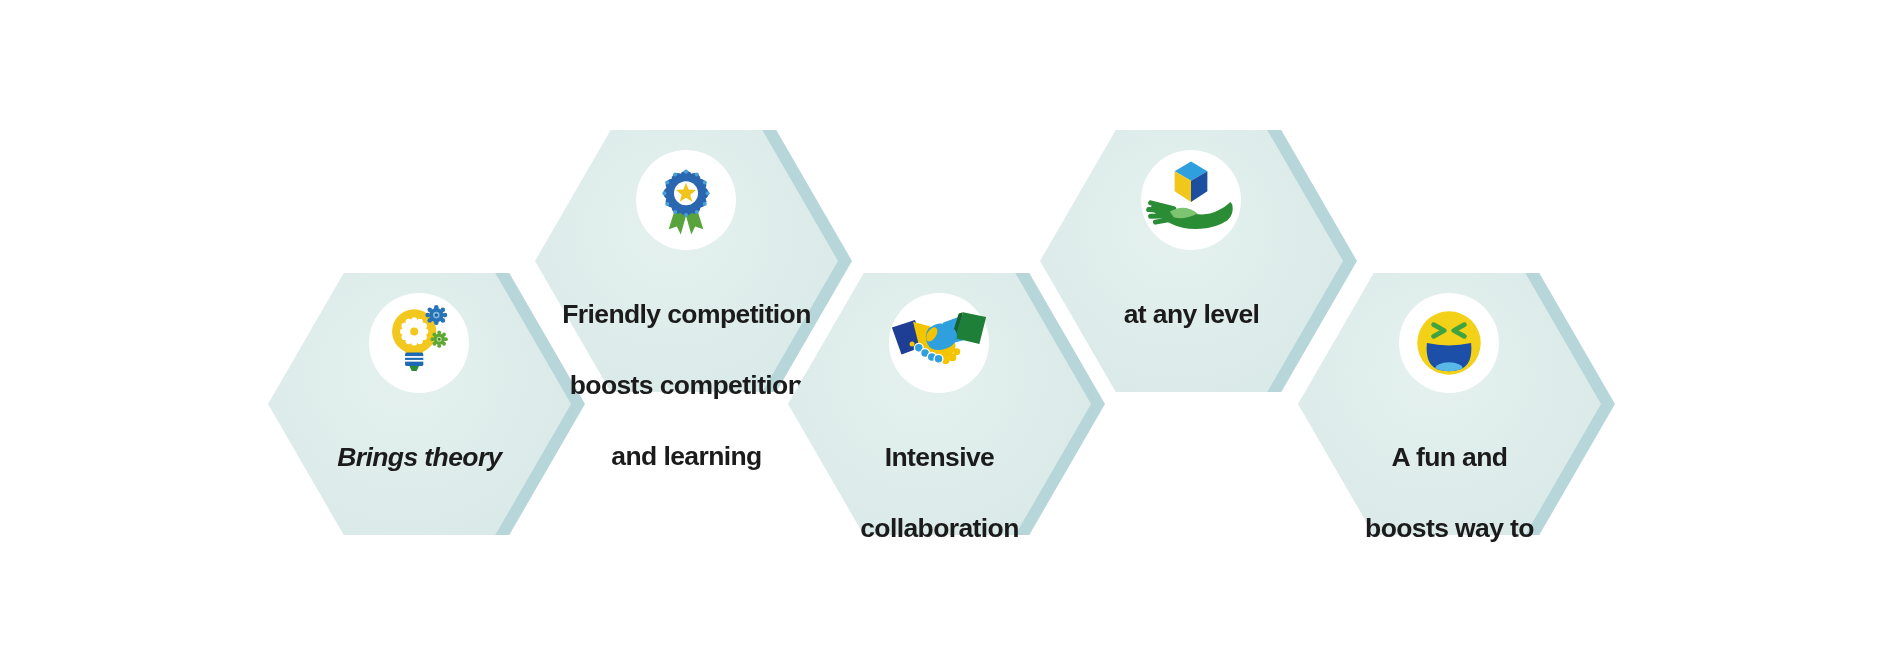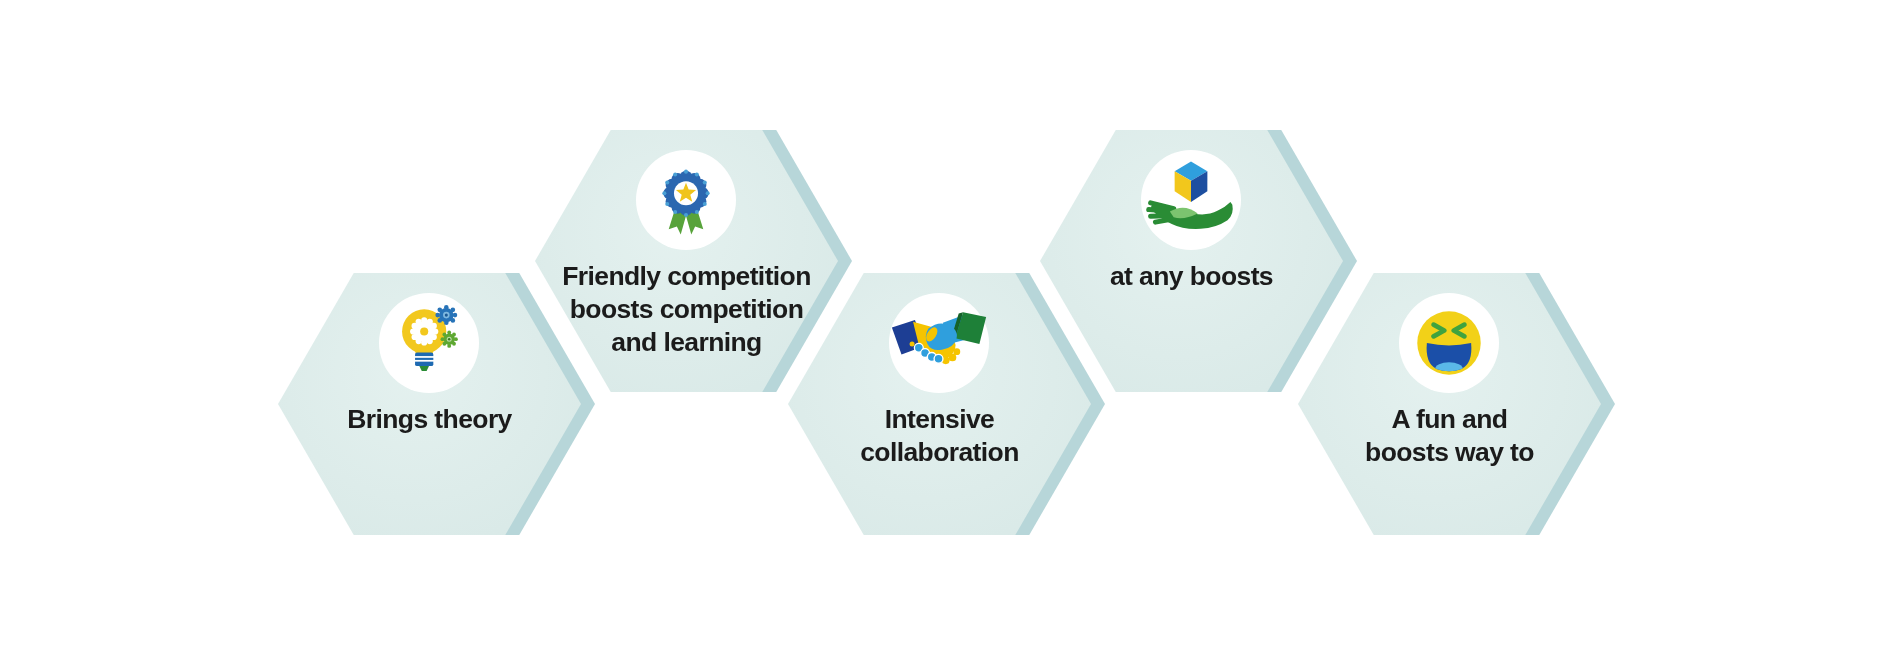--- a/index.html
+++ b/index.html
@@ -31,23 +31,23 @@
     position:absolute;left:101px;top:20px;width:100px;height:100px;
     border-radius:50%;background:var(--icon-bg);
     display:flex;align-items:center;justify-content:center;
   }
   .icon-circle svg{width:100px;height:100px;display:block;}
   .hex-text{
     position:absolute;left:0;top:130px;width:303px;
     text-align:center;color:var(--text);
     font-weight:700;font-size:26.5px;line-height:33px;letter-spacing:-0.6px;
   }
-  .hex-text div{white-space:nowrap;}
+  .hex-text div{white-space:nowrap;margin-top:38px;}
   
-  .pos-1{left:278px;top:273px;}
+  .pos-1{left:268px;top:273px;font-style:italic;}
   .pos-2{left:535px;top:130px;}
   .pos-3{left:788px;top:273px;}
   .pos-4{left:1040px;top:130px;}
   .pos-5{left:1298px;top:273px;}
 </style>
 </head>
 <body>
 
 <div class="canvas">
 
@@ -223,21 +223,21 @@
           <path d="M35 68 L10 69"></path>
           <path d="M37 71 L15 75"></path>
         </g>
 
         <path d="M12 57 L32 60 Q45 63 55 66 Q68 69 80 63 Q88 59 93 54 L95 57 Q97 67 90 73 Q78 81 62 82 Q44 83 32 77 Q20 72 12 63 Q9 59 12 57 Z" fill="#2a8c35"></path>
 
         <path d="M30 64 Q45 55 59 66 Q45 73 34 70 Z" fill="#7cc46f"></path>
       </svg>
     </div>
     <div class="hex-text">
-      <div>at any boosts</div>
+      <div>at any level</div>
     </div>
   </div>
 
   <div class="hex-group pos-5">
     <div class="hex hex-shadow"></div>
     <div class="hex hex-front"></div>
     <div class="icon-circle">
       <svg viewBox="0 0 104 104">
         <circle cx="52" cy="52" r="33" fill="#f2d118"></circle>
         <g stroke="#3fa33f" stroke-width="5" stroke-linecap="round" stroke-linejoin="round" fill="none">

